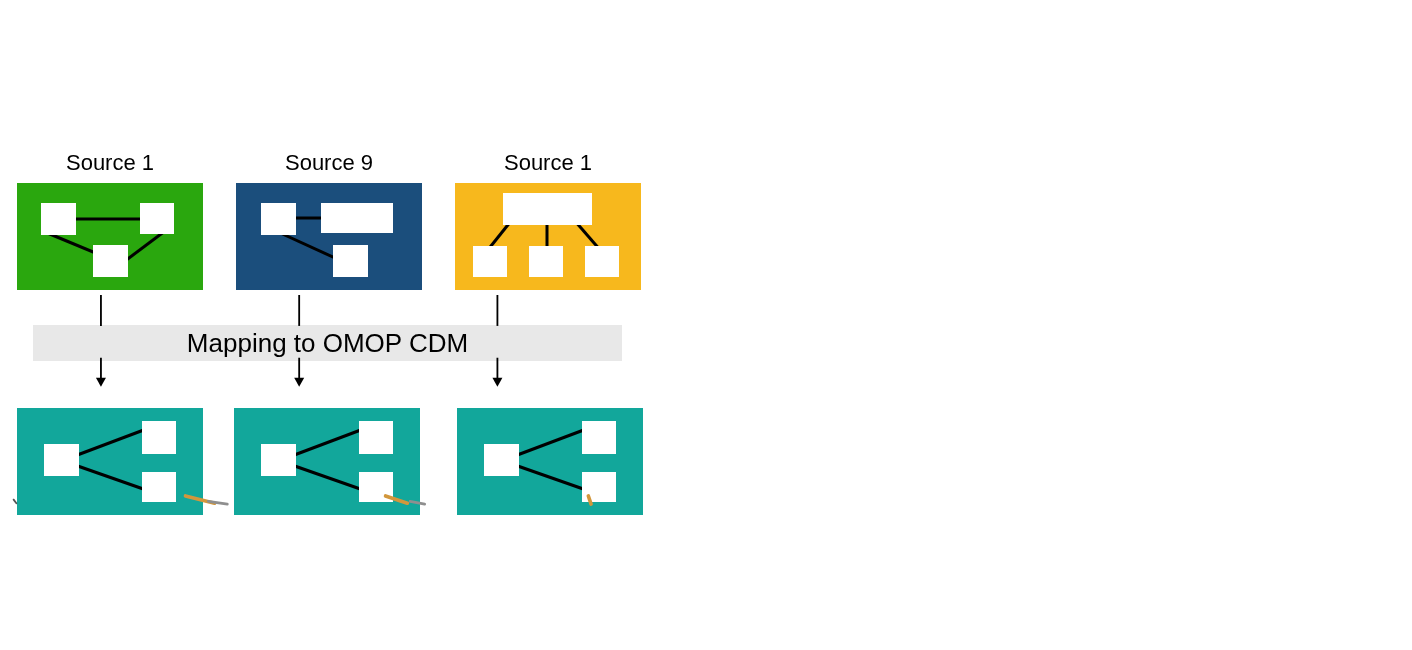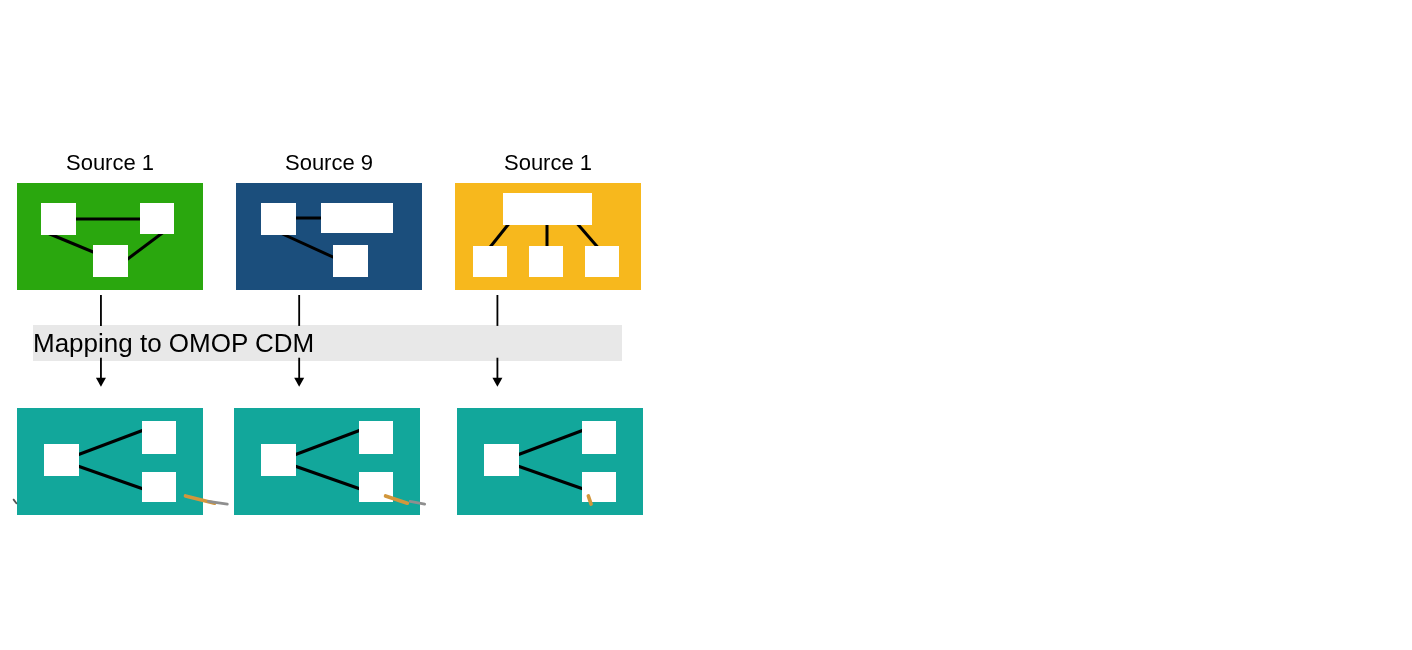--- a/index.html
+++ b/index.html
@@ -44,20 +44,21 @@
   .cdm3 { left: 457px; }
   .banner {
     position: absolute;
     left: 33px;
     top: 325px;
     width: 589px;
     height: 36px;
     background: var(--banner, #e8e8e8);
     font-size: 26px;
     line-height: 36px;
+    text-align: center;
     color: var(--ink, #000);
     white-space: nowrap;
   }
   .mini {
     position: absolute;
     inset: 0;
     width: 100%;
     height: 100%;
     display: block;
   }

